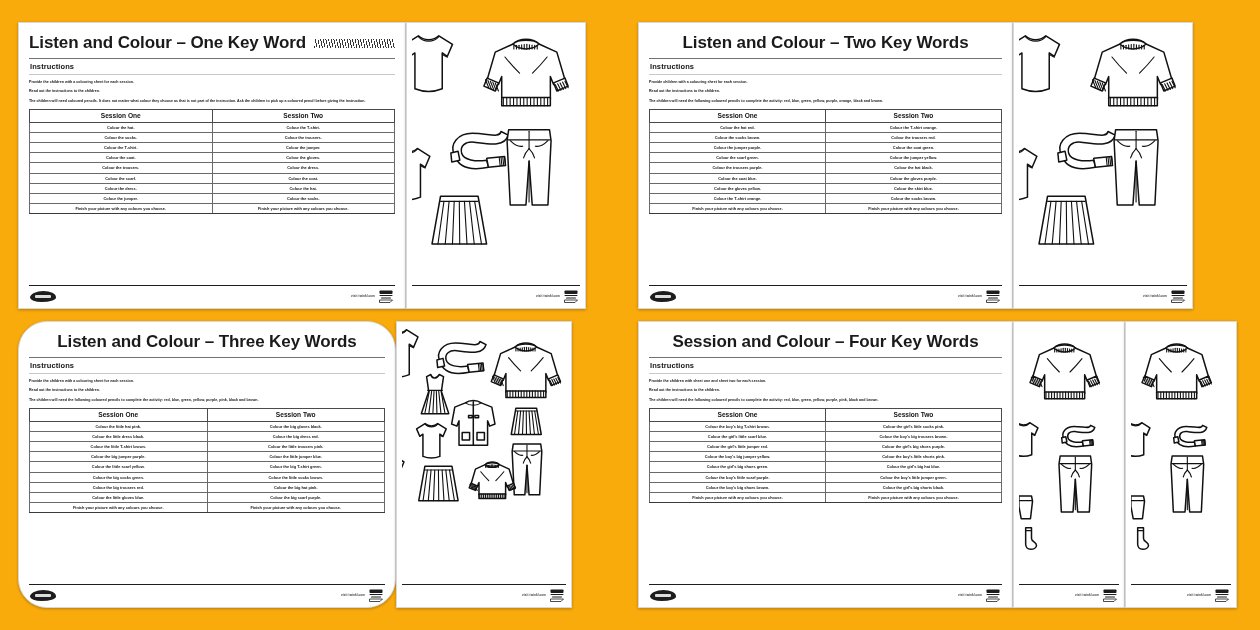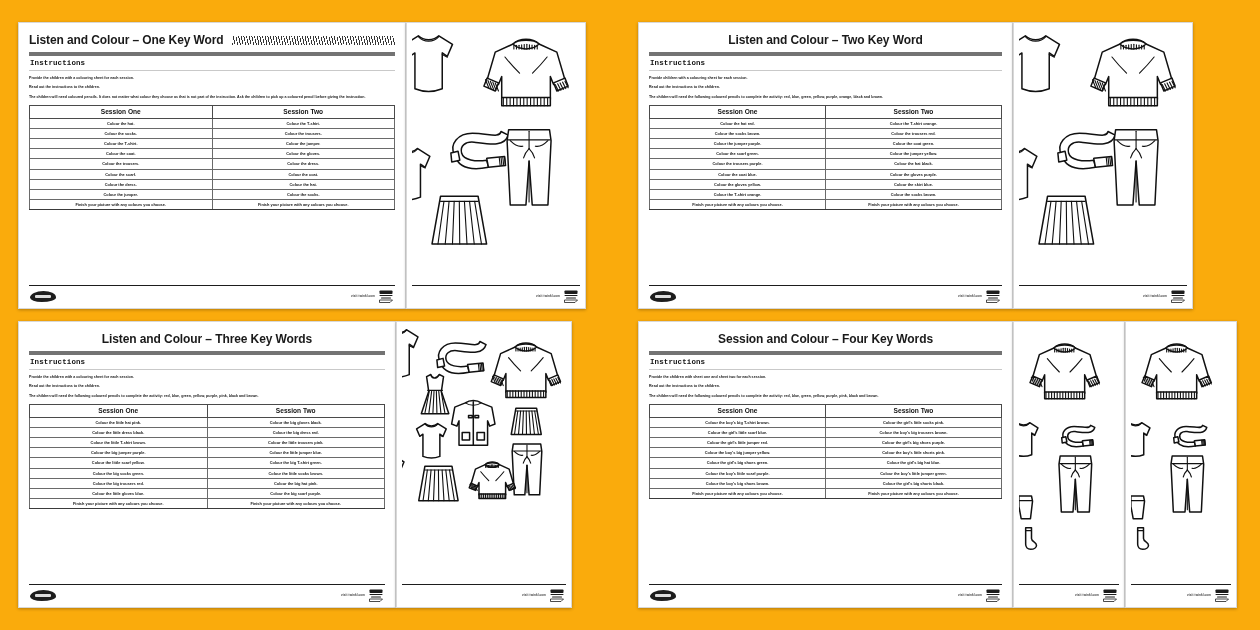--- a/index.html
+++ b/index.html
@@ -39,21 +39,21 @@
     overflow: hidden;
     flex: 0 0 auto;
     height: 100%;
   }
   .page.sheet  { width: 390px; }
   .page.plate  { width: 183px; }
   .page.plate-narrow { width: 112px; }
 
   .group.g1 .page.sheet { width: 388px; }
   .group.g2 .page.sheet { width: 375px; }
-  .group.g3 .page.sheet { width: 378px; }
+  .group.g3 .page.sheet { width: 378px; border-radius: 29px; }
   .group.g4 .page.sheet { width: 375px; }
 
   .group.g1 .page.plate { width: 180px; }
   .group.g2 .page.plate { width: 180px; }
   .group.g3 .page.plate { width: 176px; }
 
   
   .sheet-inner {
     padding: 10px 10px 0 10px;
     height: 100%;
@@ -62,40 +62,39 @@
   }
 
   .title-row {
     display: flex;
     align-items: center;
     gap: 8px;
     padding-bottom: 5px;
   }
   .title-row.center { justify-content: center; }
   .ws-title {
-    font-size: 12px;
+    font-size: 17px;
     font-weight: bold;
     color: #1a1a1a;
     white-space: nowrap;
     letter-spacing: -0.1px;
   }
   .title-rule {
     flex: 1 1 auto;
     height: 9px;
     background: repeating-linear-gradient(
         78deg, #222 0 0.9px, transparent 0.9px 2.6px);
     opacity: .92;
   }
 
   .band {
-    border-top: 4px solid #737373;
+    border-top: 1px solid #737373;
     border-bottom: 1px solid #c9c9c9;
     padding: 3px 1px;
     margin-bottom: 4px;
-    font-family: Liberation Mono, monospace;
   }
   .band-label {
     font-size: 7.5px;
     font-weight: bold;
     color: #151515;
     letter-spacing: .1px;
   }
 
   .instr {
     font-size: 3.6px;
@@ -382,21 +381,21 @@
         </div>
       </div>
     </div>
   </div>
 </div>
 
   <div class="group g2">
     <div class="page sheet">
       <div class="sheet-inner">
         <div class="title-row center">
-          <div class="ws-title">Listen and Colour – Two Key Word</div>
+          <div class="ws-title">Listen and Colour – Two Key Words</div>
 
         </div>
         <div class="band">
           <div class="band-label">Instructions</div>
         </div>
         <div class="instr-list">
             <div class="instr">Provide children with a colouring sheet for each session.</div>
             <div class="instr">Read out the instructions to the children.</div>
             <div class="instr">The children will need the following coloured pencils to complete the activity: red, blue, green, yellow, purple, orange, black and brown.</div>
           </div>

